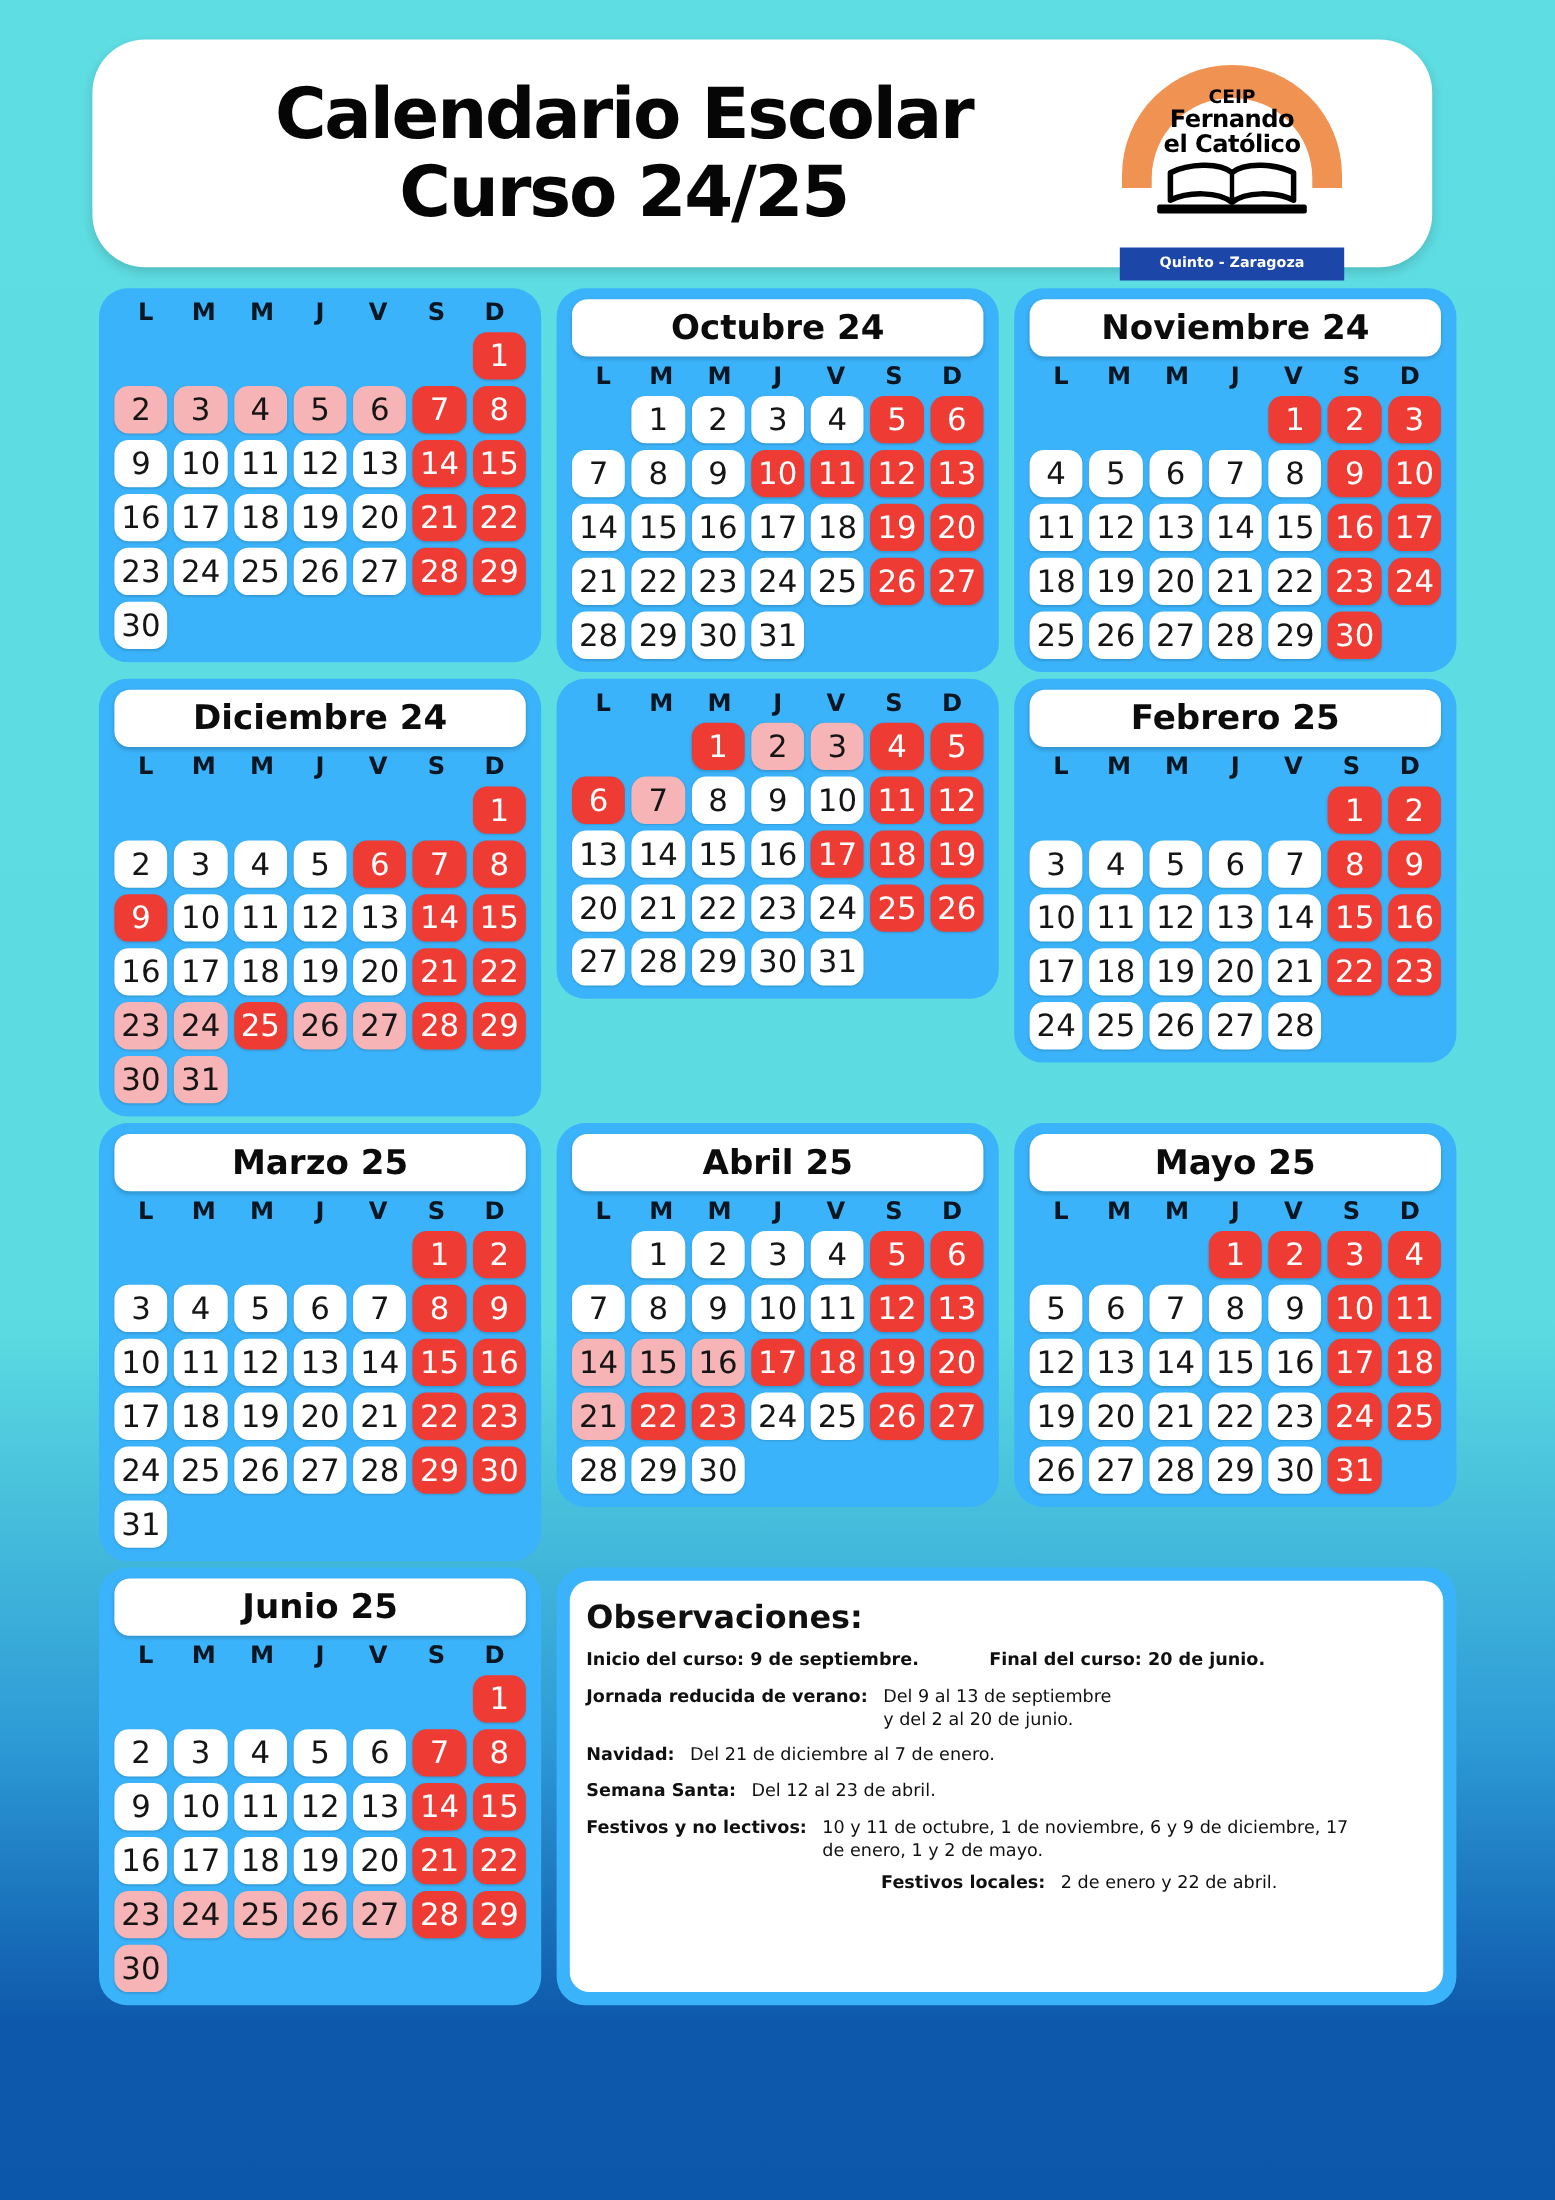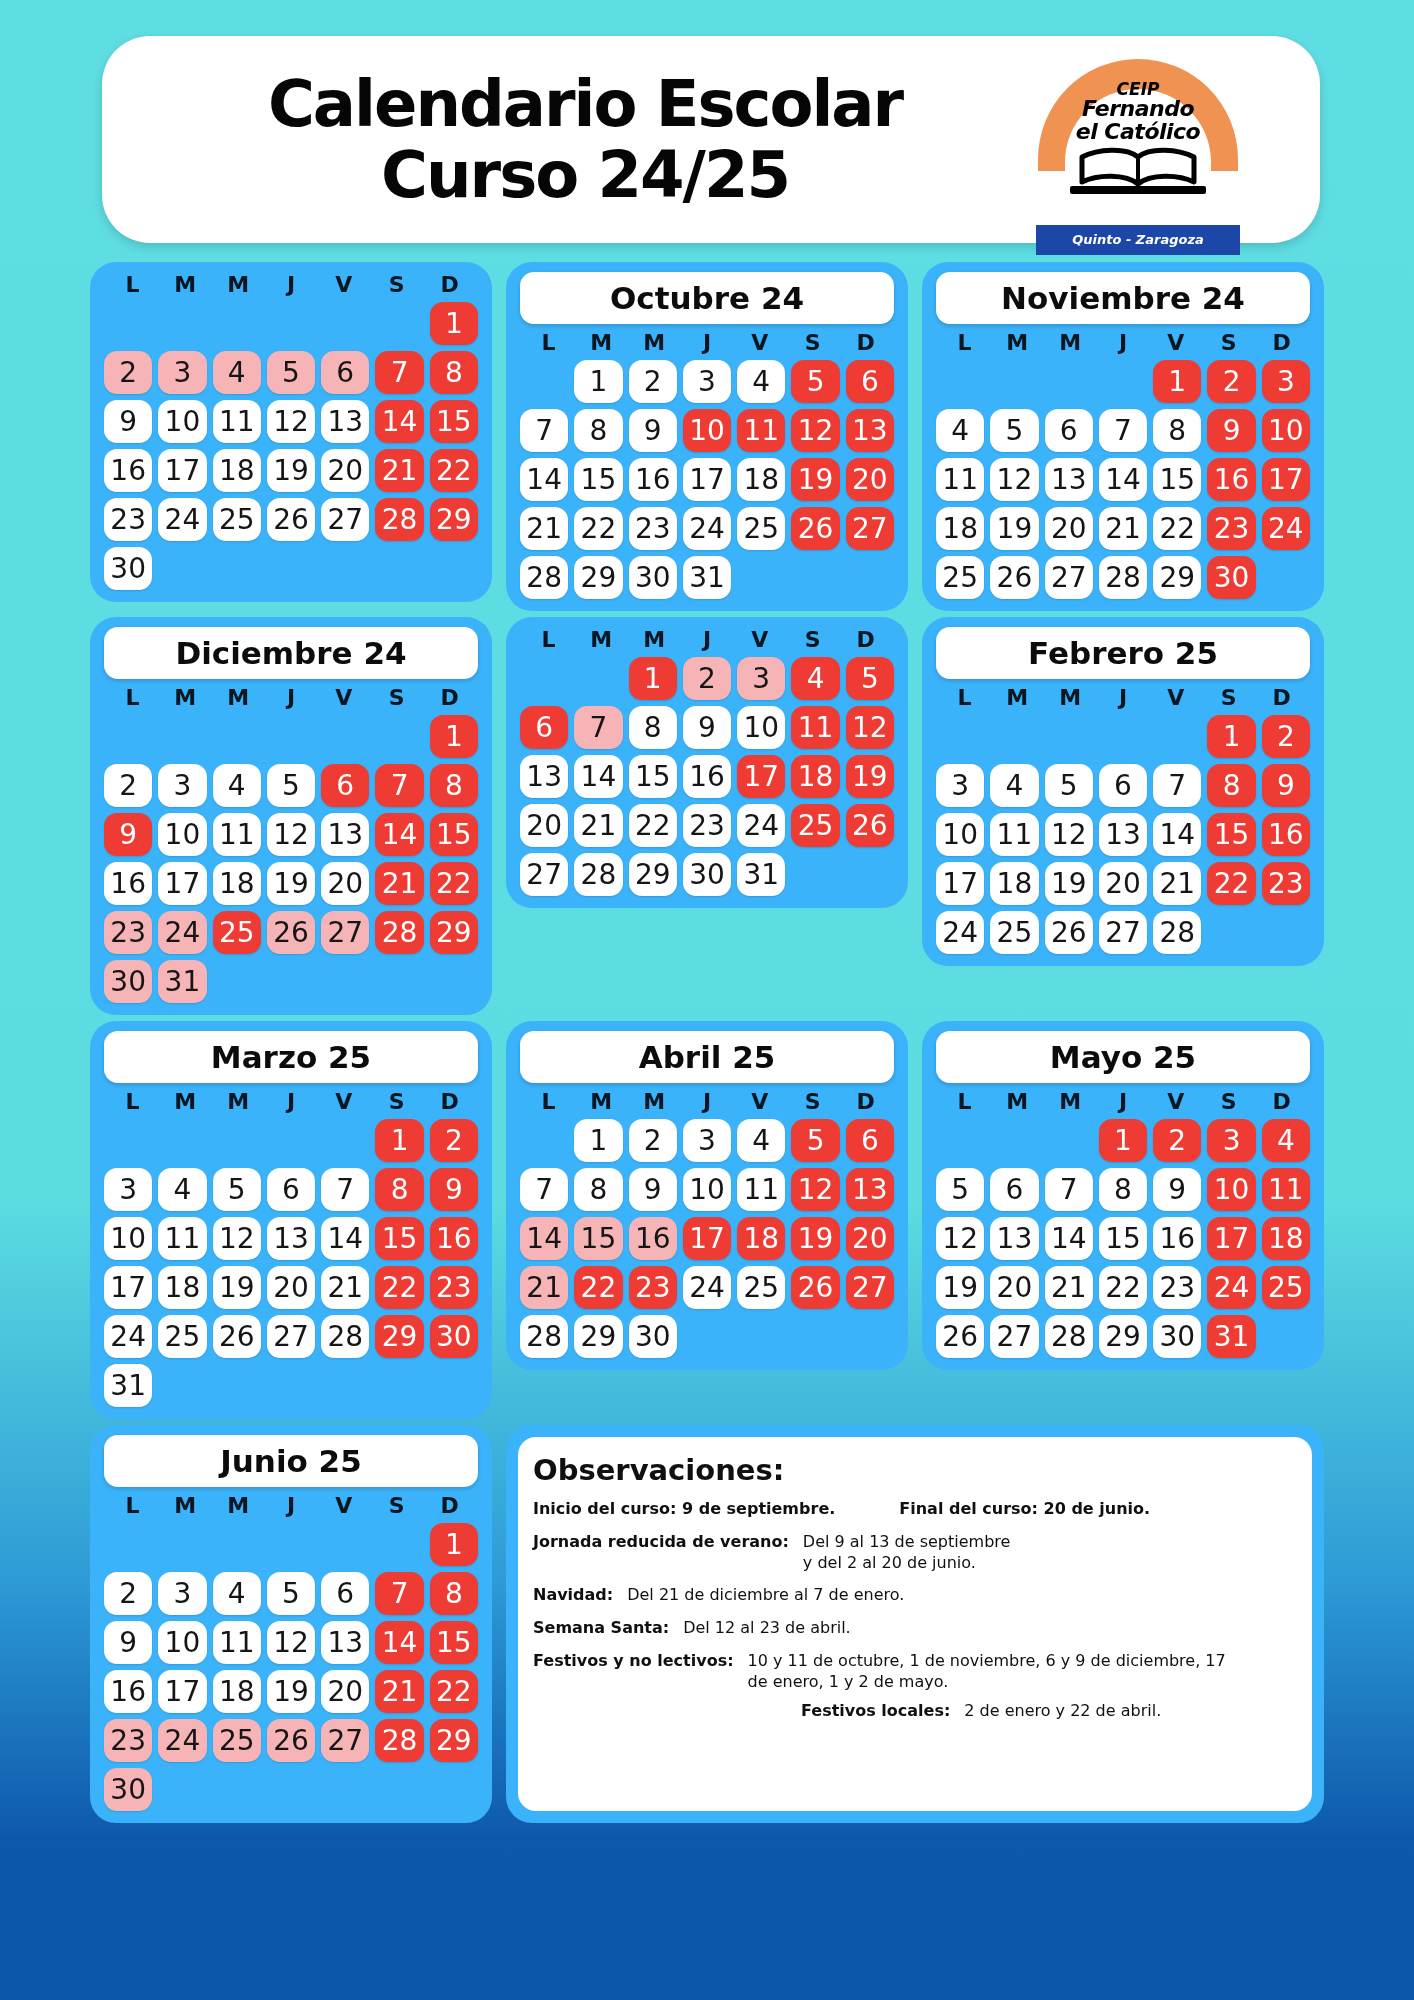--- a/index.html
+++ b/index.html
@@ -3,29 +3,29 @@
 <meta charset="utf-8">
 <style>
   html,body{margin:0;padding:0;}
   .page{
     width:1414px;height:2000px;position:relative;overflow:hidden;
     font-family:"DejaVu Sans","Liberation Sans",sans-serif;
     background:linear-gradient(180deg,#5edde2 0%,#5cdce1 60%,#2d9bd6 79%,#0e58ab 92%,#0d57aa 100%);
   }
   
   .header-card{
-    position:absolute;left:102px;top:36px;width:1218px;height:207px;background:#fff;
+    position:absolute;left:84px;top:36px;width:1218px;height:207px;background:#fff;
     border-radius:48px;display:flex;align-items:center;box-shadow:0 4px 10px rgba(0,0,0,.15);
   }
   .main-title{
     flex:1;text-align:center;font-weight:900;font-size:64px;line-height:1.1;
     letter-spacing:-2px;color:#060606;padding-left:40px;
   }
   
-  .logo{width:220px;height:170px;margin-right:72px;position:relative;flex:0 0 auto;font-style:italic;}
+  .logo{width:220px;height:170px;margin-right:72px;position:relative;flex:0 0 auto;}
   .arch{position:absolute;left:10px;top:4px;width:200px;height:112px;background:var(--orange);border-radius:100px 100px 0 0;}
   .arch::after{content:'';position:absolute;left:27px;top:30px;width:146px;height:82px;background:#fff;border-radius:73px 73px 0 0;}
   .logo-text{position:absolute;top:26px;left:0;width:220px;text-align:center;font-weight:bold;color:#000;line-height:1.04;z-index:2;}
   .logo-text .l1{font-size:17px;}
   .logo-text .l2,.logo-text .l3{font-size:22px;letter-spacing:-0.5px;}
   .book{position:absolute;top:90px;left:40px;z-index:2;}
   .banner{
     position:absolute;top:138px;left:8px;width:204px;height:30px;background:var(--banner);
     color:#fff;font-weight:bold;font-size:13px;display:flex;align-items:center;justify-content:center;z-index:3;margin-top:32px;
   }

